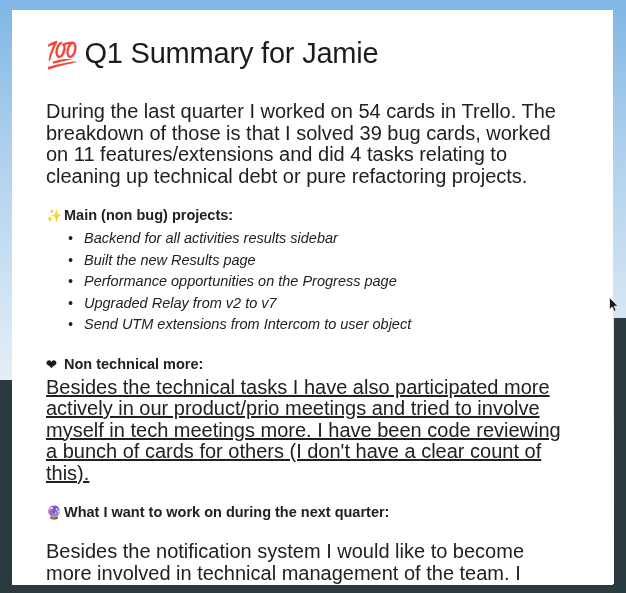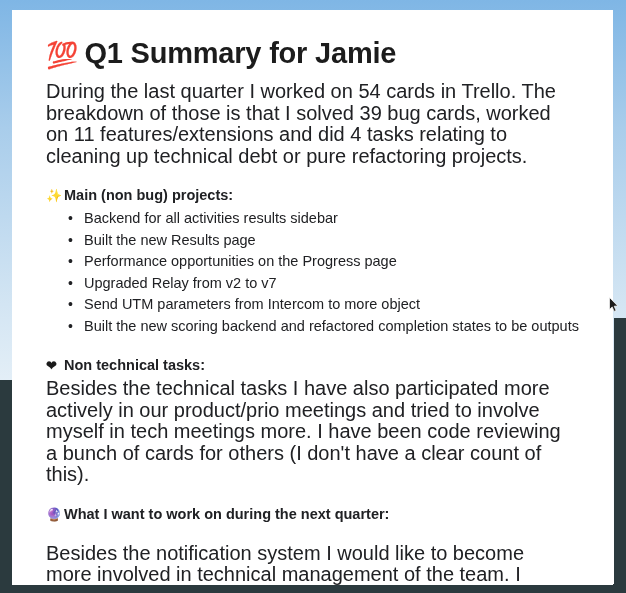--- a/index.html
+++ b/index.html
@@ -82,44 +82,45 @@
     overflow: hidden;
   }
 
   .doc-inner {
     padding: 18px 34px 20px 34px;
   }
 
   
   h1.doc-title {
     font-size: 29px;
-    font-weight: 700;
+    font-weight: 400;
     line-height: 1.2;
     color: #1c1c1c;
-    margin: 8px 0 10px 0;
+    margin: 8px 0 30px 0;
     letter-spacing: -0.2px;
     white-space: nowrap;
   }
   h1.doc-title .emoji {
     font-size: 26px;
     color: #c0392b;
     margin-right: 6px;
     vertical-align: -1px;
     letter-spacing: 0;
   }
 
   p.body-text {
     font-size: 20px;
     line-height: 21.5px;
     color: #202124;
     margin: 0 0 18px 0;
     max-width: 520px;
   }
   p.body-text.tight {
     margin-bottom: 0;
+    text-decoration: underline;
   }
 
   h3.section-head {
     font-size: 14.5px;
     font-weight: bold;
     line-height: 21px;
     color: #202124;
     margin: 0 0 2px 0;
     padding-left: 18px;
     position: relative;
@@ -139,20 +140,21 @@
     list-style: none;
     margin: 0 0 18px 0;
     padding: 0 0 0 38px;
   }
   ul.bullets li {
     font-size: 14.5px;
     line-height: 21.5px;
     color: #202124;
     position: relative;
     padding-left: 0;
+    font-style: italic;
   }
   ul.bullets li::before {
     content: "\2022";
     position: absolute;
     left: -16px;
     top: 0;
     font-size: 14px;
     color: #202124;
   }
 
@@ -191,28 +193,27 @@
 
       <div class="section-block">
         <h3 class="section-head">
           <span class="lead-emoji sparkles">✨</span><span>Main (non bug) projects:</span>
         </h3>
         <ul class="bullets">
           <li>Backend for all activities results sidebar</li>
           <li>Built the new Results page</li>
           <li>Performance opportunities on the Progress page</li>
           <li>Upgraded Relay from v2 to v7</li>
-          <li>Send UTM parameters from Intercom to more object</li>
-          <li>Built the new scoring backend and refactored completion states to be outputs</li>
+          <li>Send UTM extensions from Intercom to user object</li>
         </ul>
       </div>
 
       <div class="section-block">
         <h3 class="section-head">
-          <span class="lead-emoji heart">❤</span><span>Non technical tasks:</span>
+          <span class="lead-emoji heart">❤</span><span>Non technical more:</span>
         </h3>
         <p class="body-text tight">Besides the technical tasks I have also participated more actively in our product/prio meetings and tried to involve myself in tech meetings more. I have been code reviewing a bunch of cards for others (I don't have a clear count of this).</p>
       </div>
 
       <div class="section-block">
         <h3 class="section-head">
           <span class="lead-emoji crystal">🔮</span><span>What I want to work on during the next quarter:</span>
         </h3>
       </div>
 

